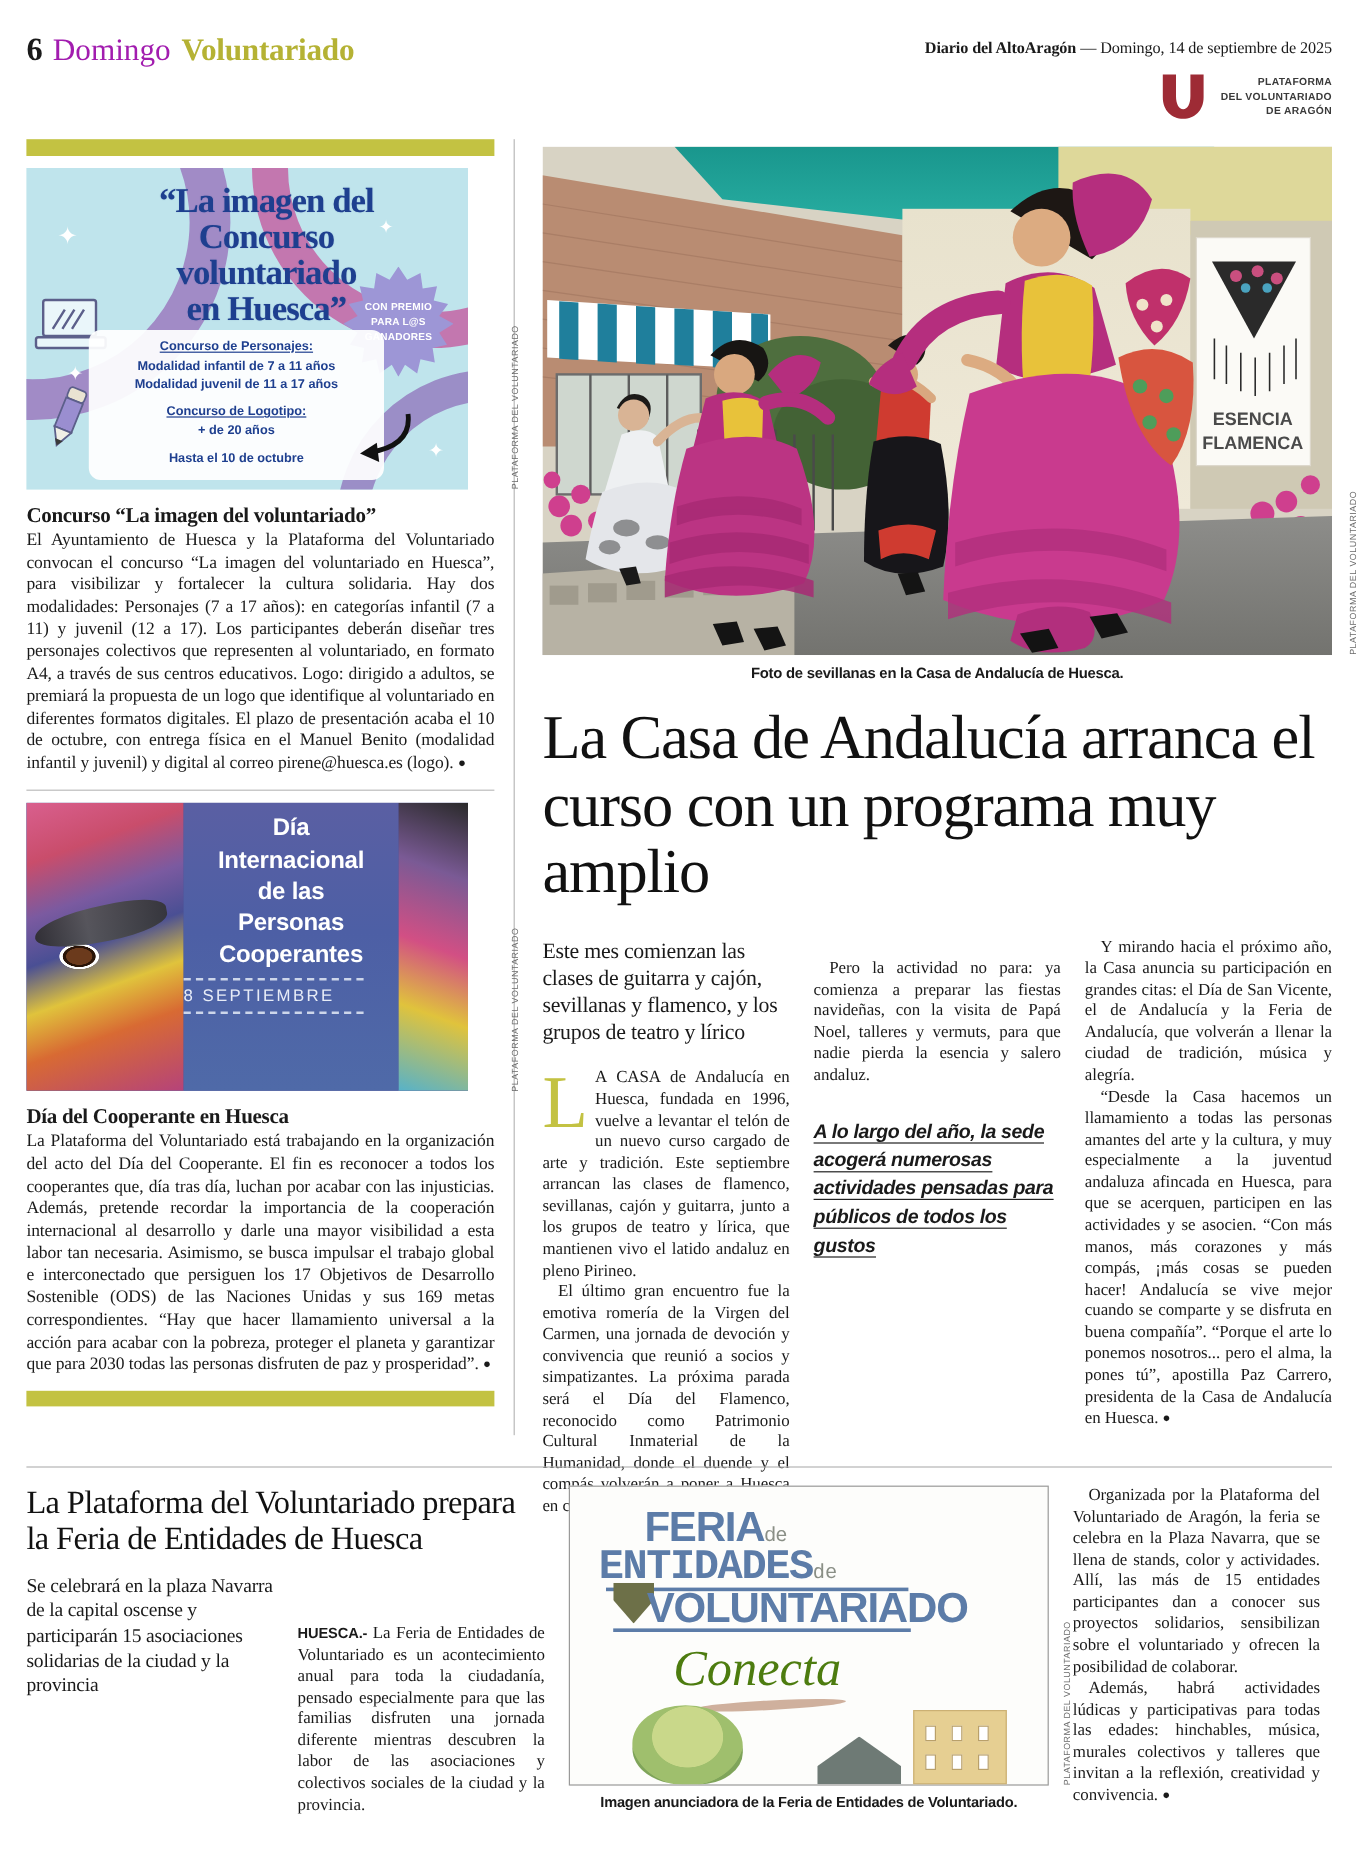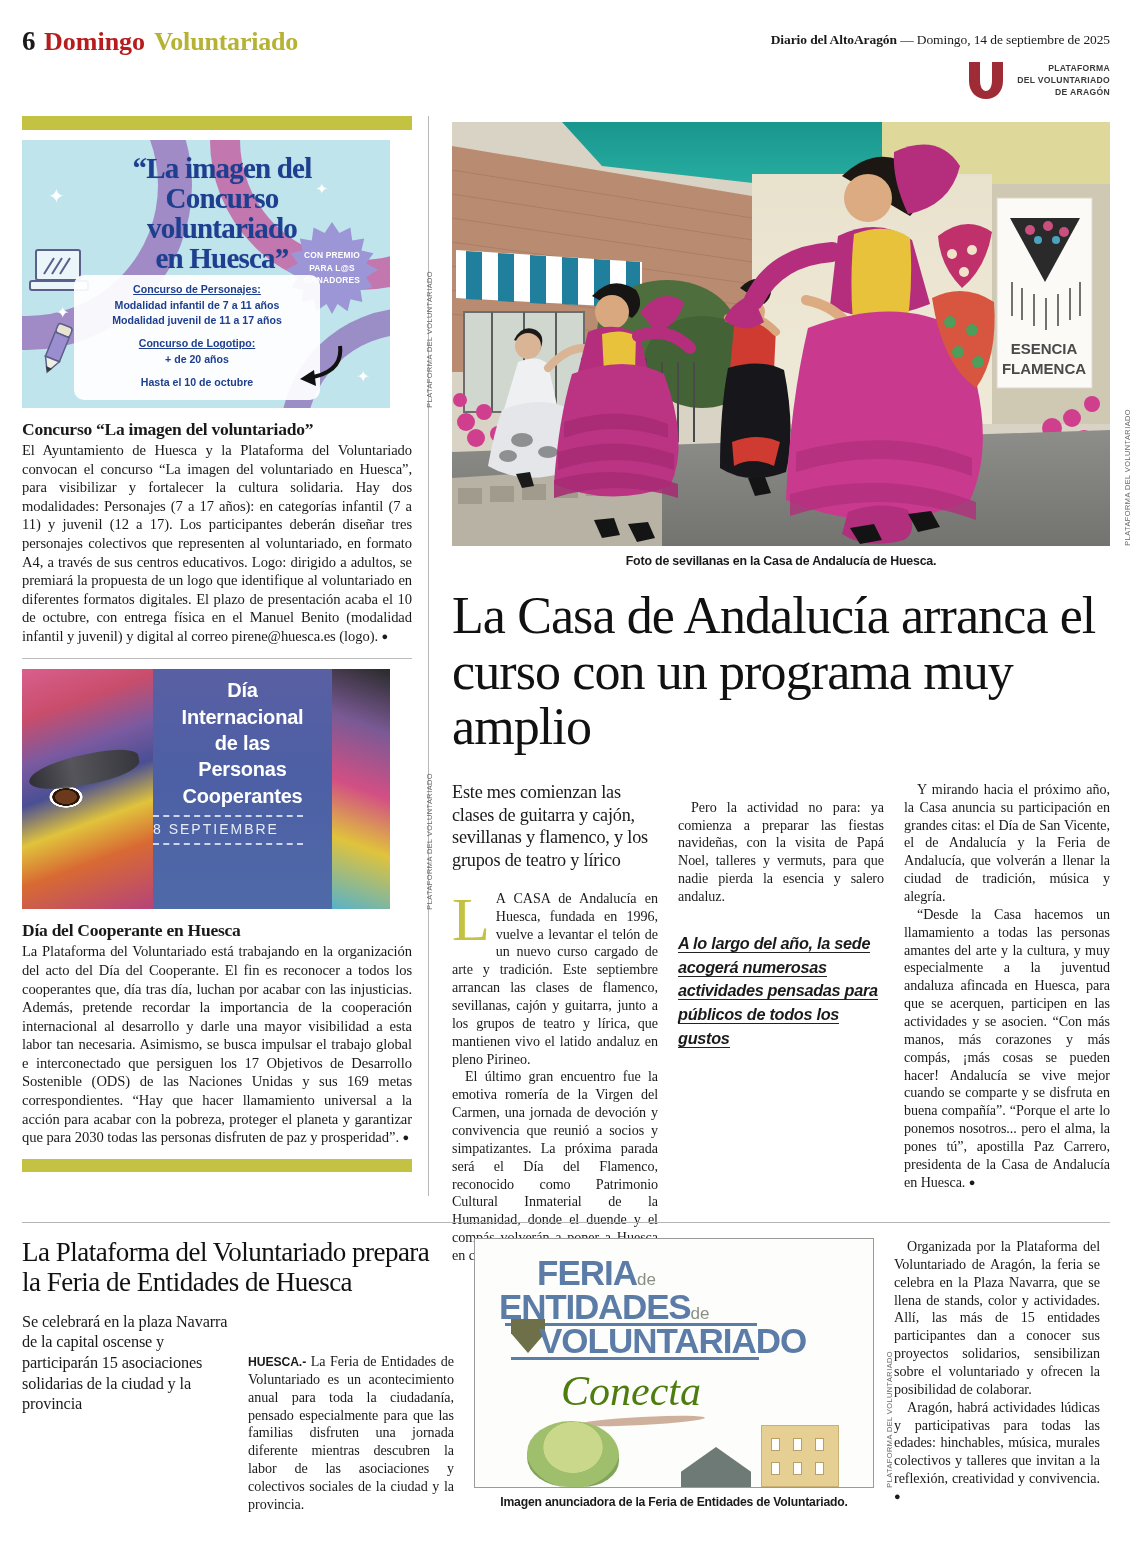--- a/index.html
+++ b/index.html
@@ -12,21 +12,21 @@
   }
   .page { position: relative; width: 1132px; height: 1562px; padding: 0; }
 
   
   .masthead {
     position: absolute; left: 22px; top: 26px; right: 22px; height: 40px;
     display: flex; align-items: flex-start; justify-content: space-between;
   }
   .mast-left { display: flex; align-items: baseline; gap: 9px; }
   .folio { font-size: 27px; font-weight: bold; letter-spacing: -0.5px; }
-  .section-word { font-size: 26px; font-weight: 700; color: #b91c1c; }
+  .section-word { font-size: 26px; font-weight: 400; color: #a21caf; }
   .section-accent { font-size: 26px; font-weight: bold; color: #b5b234; letter-spacing: -0.2px; }
   .mast-right { text-align: right; padding-top: 6px; }
   .dateline { font-size: 13.5px; letter-spacing: -0.1px; white-space: nowrap; }
   .dateline b { font-weight: bold; }
 
   .pv-logo {
     position: absolute; right: 22px; top: 58px;
     display: flex; align-items: center; gap: 9px;
   }
   .pv-mark { width: 44px; height: 44px; position: relative; }
@@ -246,21 +246,21 @@
   }
   .fz1 {
     position: absolute; left: 62px; top: 16px;
     font-family: "Liberation Sans", sans-serif; font-weight: bold;
     font-size: 35px; color: #5c7ca8; letter-spacing: -1px;
     -webkit-text-stroke: 0px; line-height: 1;
   }
   .fz-de { font-size: 17px; color: #8a8f86; font-weight: normal; letter-spacing: 0; }
   .fz2 {
     position: absolute; left: 24px; top: 50px;
-    font-family: Liberation Sans, sans-serif; font-weight: bold;
+    font-family: Liberation Mono, monospace; font-weight: bold;
     font-size: 35px; color: #5c7ca8; letter-spacing: -1.2px; line-height: 1;
   }
   .fz3 {
     position: absolute; left: 36px; top: 84px;
     font-family: "Liberation Sans", sans-serif; font-weight: bold;
     font-size: 35px; color: #5c7ca8; letter-spacing: -1px; line-height: 1;
   }
   .fz-underline1 { position: absolute; left: 30px; top: 84px; width: 252px; height: 3px; background: #5c7ca8; }
   .fz-underline2 { position: absolute; left: 36px; top: 118px; width: 248px; height: 3px; background: #5c7ca8; }
   .fz-vmark {
@@ -683,19 +683,19 @@
           </div>
         </div>
         <div class="feria-credit">PLATAFORMA DEL VOLUNTARIADO</div>
       </div>
       <div class="caption-feria">Imagen anunciadora de la Feria de Entidades de Voluntariado.</div>
     </div>
 
     <div class="b-col4">
       <div class="body-text">
         <p>Organizada por la Plataforma del Voluntariado de Aragón, la feria se celebra en la Plaza Navarra, que se llena de stands, color y actividades. Allí, las más de 15 entidades participantes dan a conocer sus proyectos solidarios, sensibilizan sobre el voluntariado y ofrecen la posibilidad de colaborar.</p>
-        <p><span>Aragón, habrá actividades lúdicas y participativas para todas las edades: hinchables, música, murales colectivos y talleres que invitan a la reflexión, creatividad y convivencia.</span> <span class="bullet-end">●</span></p>
+        <p><span>Además, habrá actividades lúdicas y participativas para todas las edades: hinchables, música, murales colectivos y talleres que invitan a la reflexión, creatividad y convivencia.</span> <span class="bullet-end">●</span></p>
       </div>
     </div>
 
   </div>
 
 </div>
 
 </body></html>

